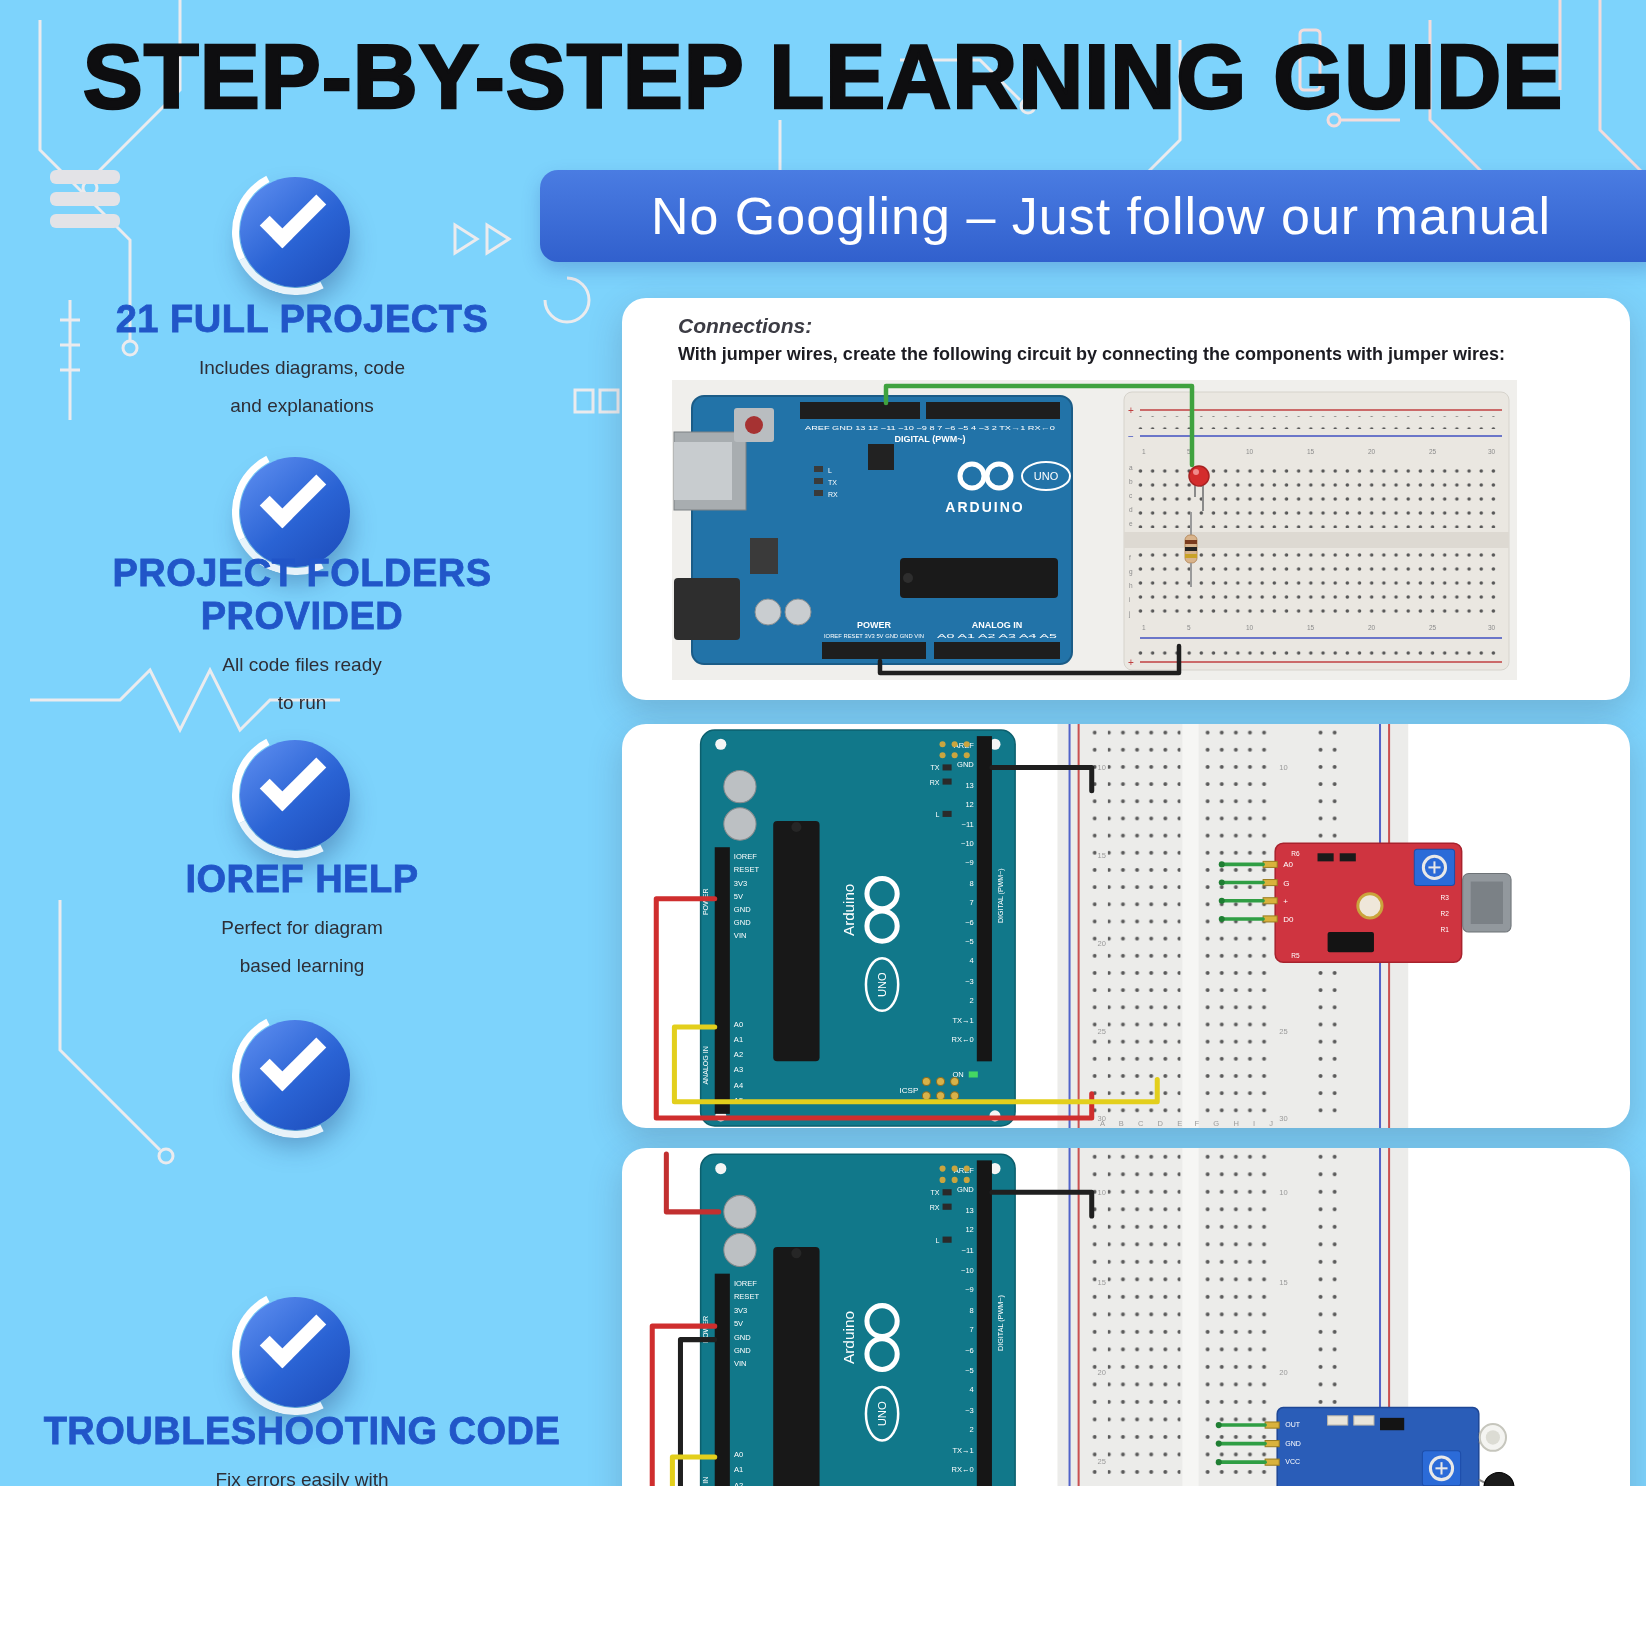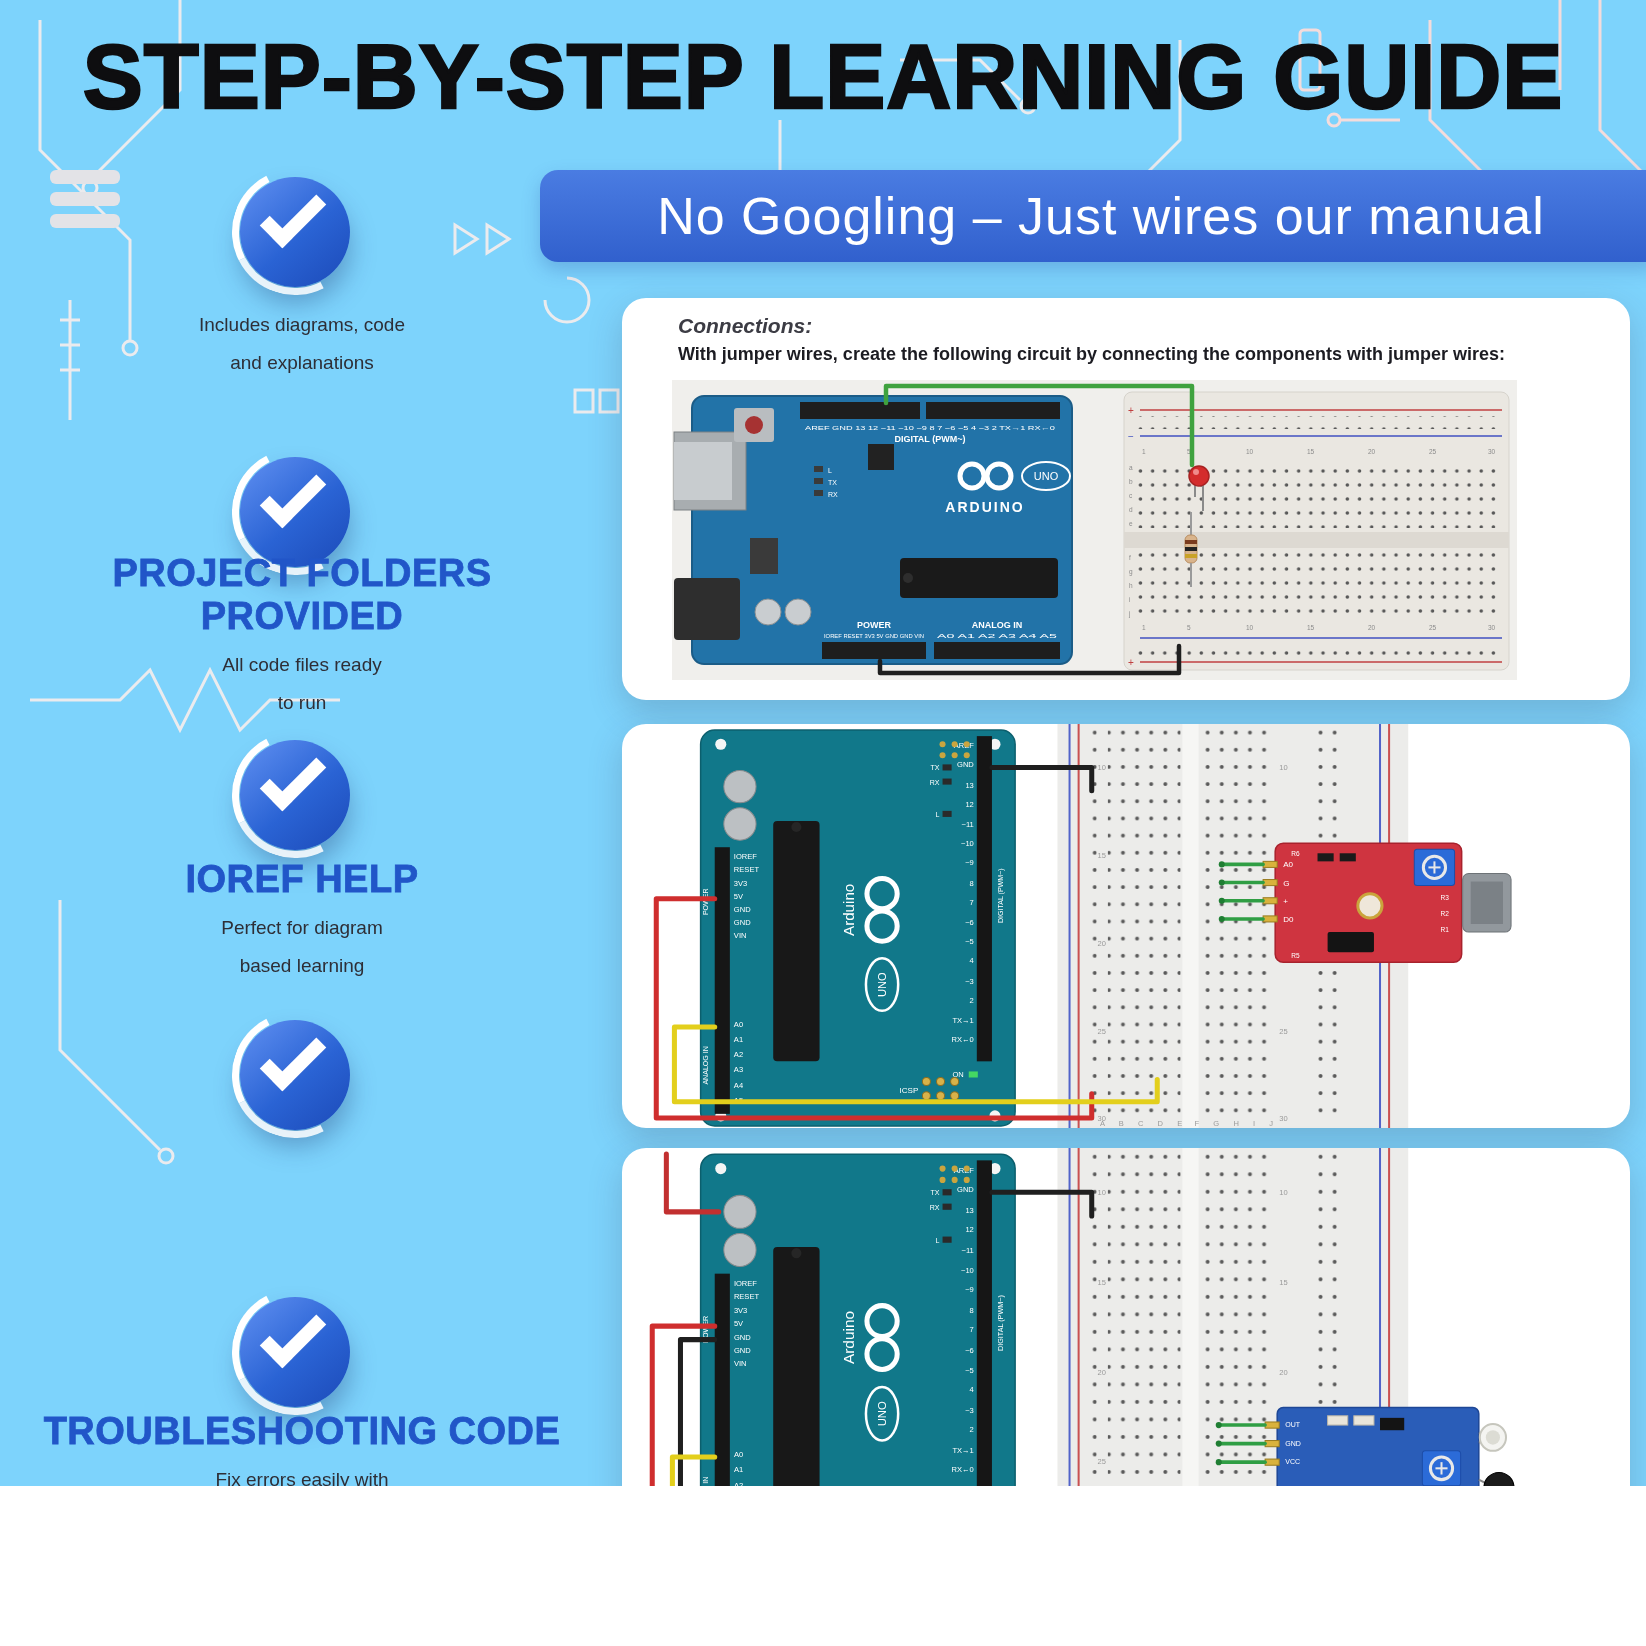--- a/index.html
+++ b/index.html
@@ -78,21 +78,21 @@
       <path d="M 1560 0 L 1560 90 M 1600 0 L 1600 130 L 1646 176"></path>
       <rect x="1300" y="30" width="20" height="60" rx="4"></rect>
       <path d="M 1340 120 h 60"></path>
         <circle cx="1334" cy="120" r="6"></circle>
     </g>
   </svg>
 
   <h1 class="title">STEP-BY-STEP LEARNING GUIDE</h1>
 
   <div class="banner">
-    <span>No Googling – Just wires our manual</span>
+    <span>No Googling – Just follow our manual</span>
   </div>
 
   <div class="check" style="left:235px;top:172px">
     <div class="circle"></div>
     <div class="swoosh"></div>
     <div class="mark"></div>
   </div>
   <div class="check" style="left:235px;top:452px">
     <div class="circle"></div>
       <div class="swoosh"></div>
@@ -108,20 +108,21 @@
       <div class="swoosh"></div>
       <div class="mark"></div>
   </div>
   <div class="check" style="left:235px;top:1292px">
     <div class="circle"></div>
       <div class="swoosh"></div>
       <div class="mark"></div>
   </div>
 
   <div class="feature" style="top:298px">
+    <h2>21 FULL PROJECTS</h2>
     <p>Includes diagrams, code
 and explanations</p>
   </div>
   <div class="feature" style="top:552px">
     <h2>PROJECT FOLDERS PROVIDED</h2>
     <p>All code files ready
 to run</p>
   </div>
   <div class="feature" style="top:858px">
     <h2>IOREF HELP</h2>

